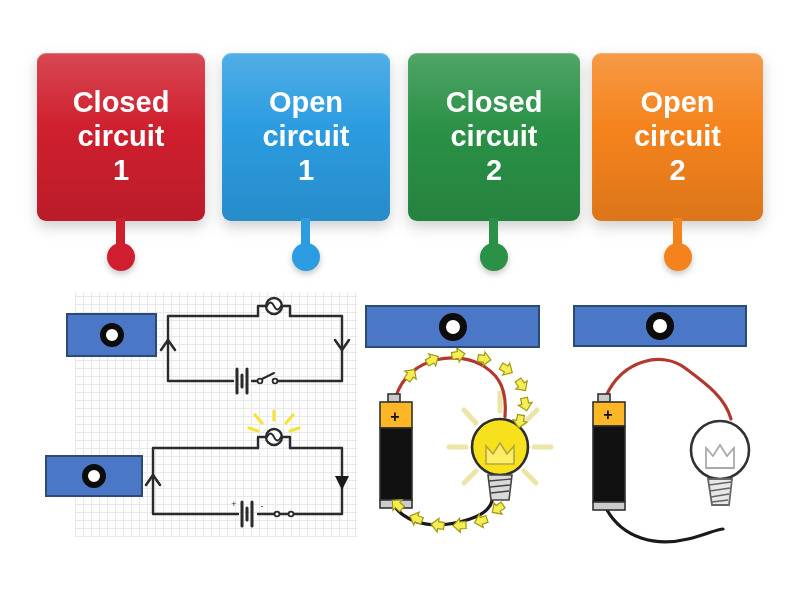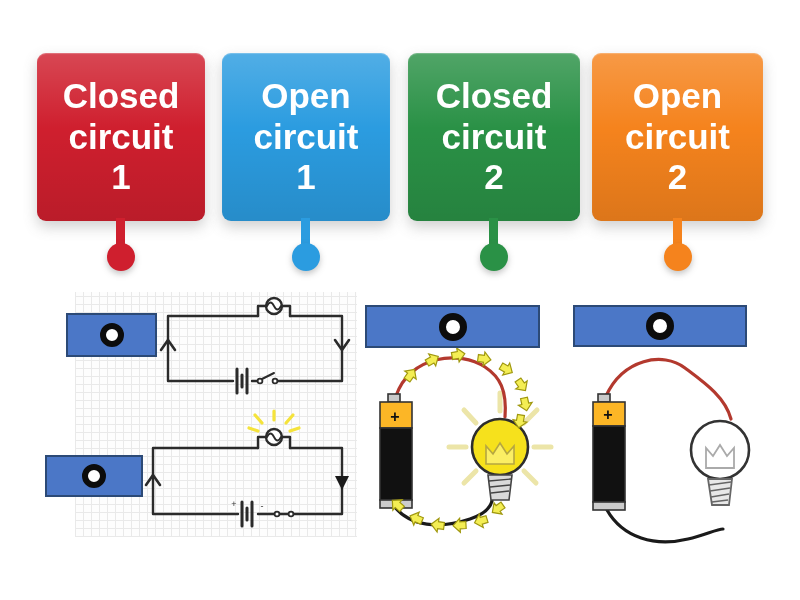--- a/index.html
+++ b/index.html
@@ -4,21 +4,21 @@
 <style>
   html,body{margin:0;padding:0;background:#fff;}
   body{font-family:"Liberation Sans",sans-serif;}
   .stage{position:relative;width:800px;height:600px;background:#fff;overflow:hidden;}
 
   
   .card{position:absolute;top:53px;height:168px;border-radius:9px;
         background-image:linear-gradient(180deg,rgba(255,255,255,.18) 0%,rgba(255,255,255,0) 45%,rgba(0,0,0,.10) 100%);
         box-shadow:0 6px 14px rgba(100,100,100,.30), inset 0 1px 1px rgba(255,255,255,.25);
         display:flex;align-items:center;justify-content:center;cursor:grab;}
-  .card .card-text{color:#fff;font-weight:bold;font-size:35px;line-height:1.17;
+  .card .card-text{color:#fff;font-weight:bold;font-size:29px;line-height:1.17;
         text-align:center;white-space:pre-line;}
   .pin-stem{position:absolute;top:218px;width:9px;height:30px;}
   .pin-head{position:absolute;top:243px;width:28px;height:28px;border-radius:50%;
         box-shadow:0 3px 6px rgba(90,90,90,.35);}
 
   
   .graph-paper{position:absolute;left:75px;top:292px;width:282px;height:245px;
         background-color:#fdfdfd;
         background-image:repeating-linear-gradient(0deg,#e9e9e9 0 1px,transparent 1px 8px),
                          repeating-linear-gradient(90deg,#e9e9e9 0 1px,transparent 1px 8px);}

